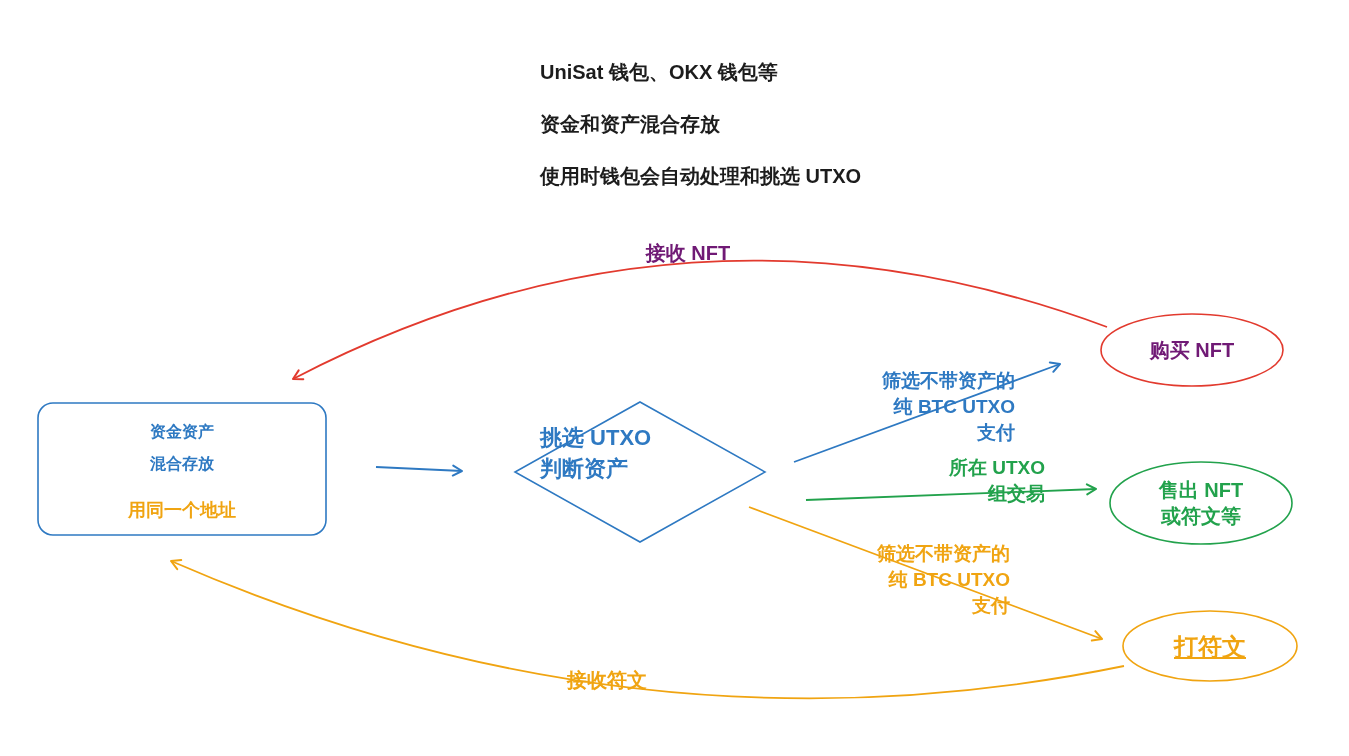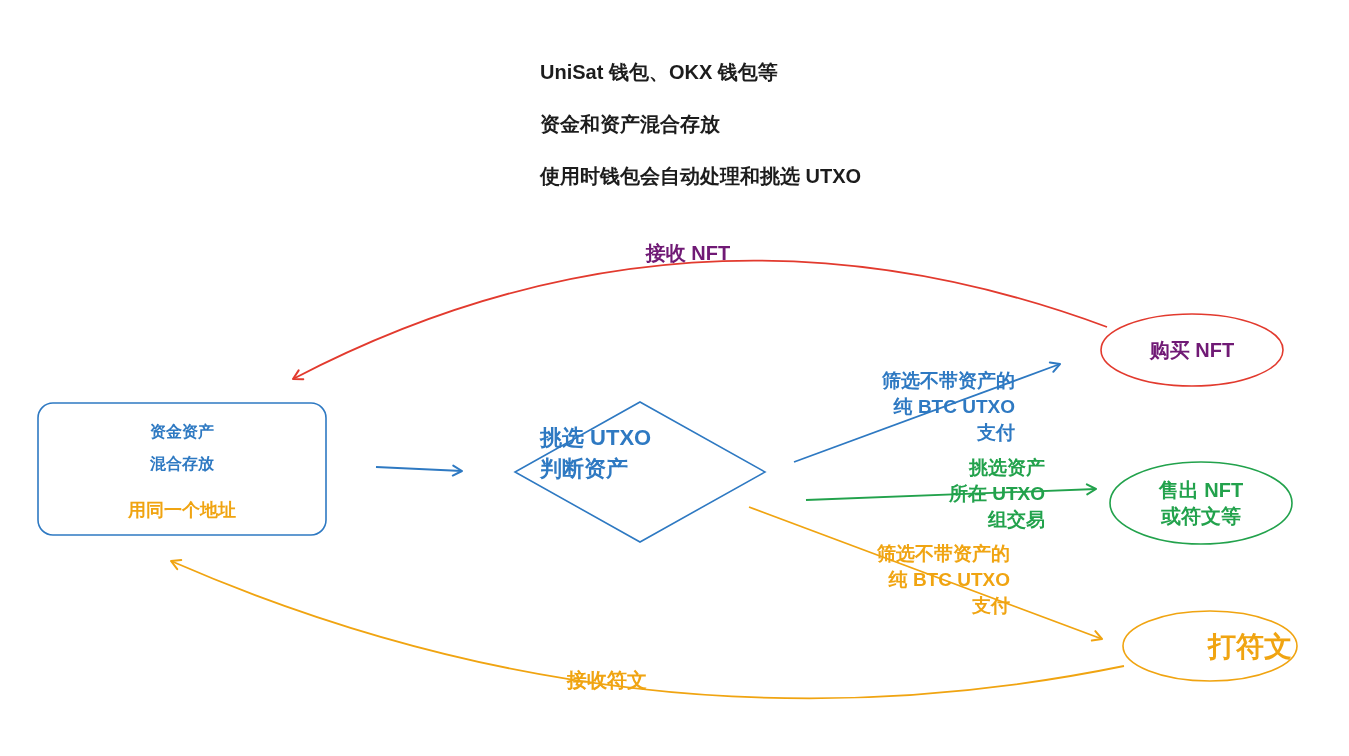--- a/index.html
+++ b/index.html
@@ -22,21 +22,21 @@
 
   .label { position:absolute; text-align:center; font-weight:700; white-space:nowrap; }
   .blue-label   { color:#2E79C2; }
   .red-label    { color:#701a75; }
   .green-label  { color:#22A24C; }
   .orange-label { color:#F0A411; }
 
   .buy-label           { left:1102px; top:338px; width:180px; font-size:20px; line-height:25px; }
   .sell-label          { left:1111px; top:477px; width:180px; font-size:20px; }
   .sell-label > div    { line-height:26px; }
-  .mint-label          { left:1160px; top:634px; width:180px; font-size:28px; line-height:25px; }
+  .mint-label          { left:1120px; top:634px; width:180px; font-size:24px; line-height:25px;text-decoration:underline; }
   .receive-nft-label   { left:598px;  top:241px; width:180px; font-size:20px; line-height:25px; }
   .receive-runes-label { left:517px;  top:668px; width:180px; font-size:20px; line-height:25px; }
 
   .edge-label        { font-size:19px; }
   .edge-label > div  { line-height:26px;text-align:right; }
   .edge-blue   { left:835px; top:368px; width:180px; }
   .edge-green  { left:865px; top:455px; width:180px; }
   .edge-orange { left:830px; top:541px; width:180px; }
 </style>
 </head>
@@ -109,21 +109,20 @@
 
   <div class="label red-label receive-nft-label">接收 NFT</div>
 
   <div class="label blue-label edge-label edge-blue">
     <div>筛选不带资产的</div>
     <div>纯 BTC UTXO</div>
     <div>支付</div>
   </div>
 
   <div class="label green-label edge-label edge-green">
-    <div>挑选资产</div>
     <div>所在 UTXO</div>
     <div>组交易</div>
   </div>
 
   <div class="label orange-label edge-label edge-orange">
     <div>筛选不带资产的</div>
     <div>纯 BTC UTXO</div>
     <div>支付</div>
   </div>
 

